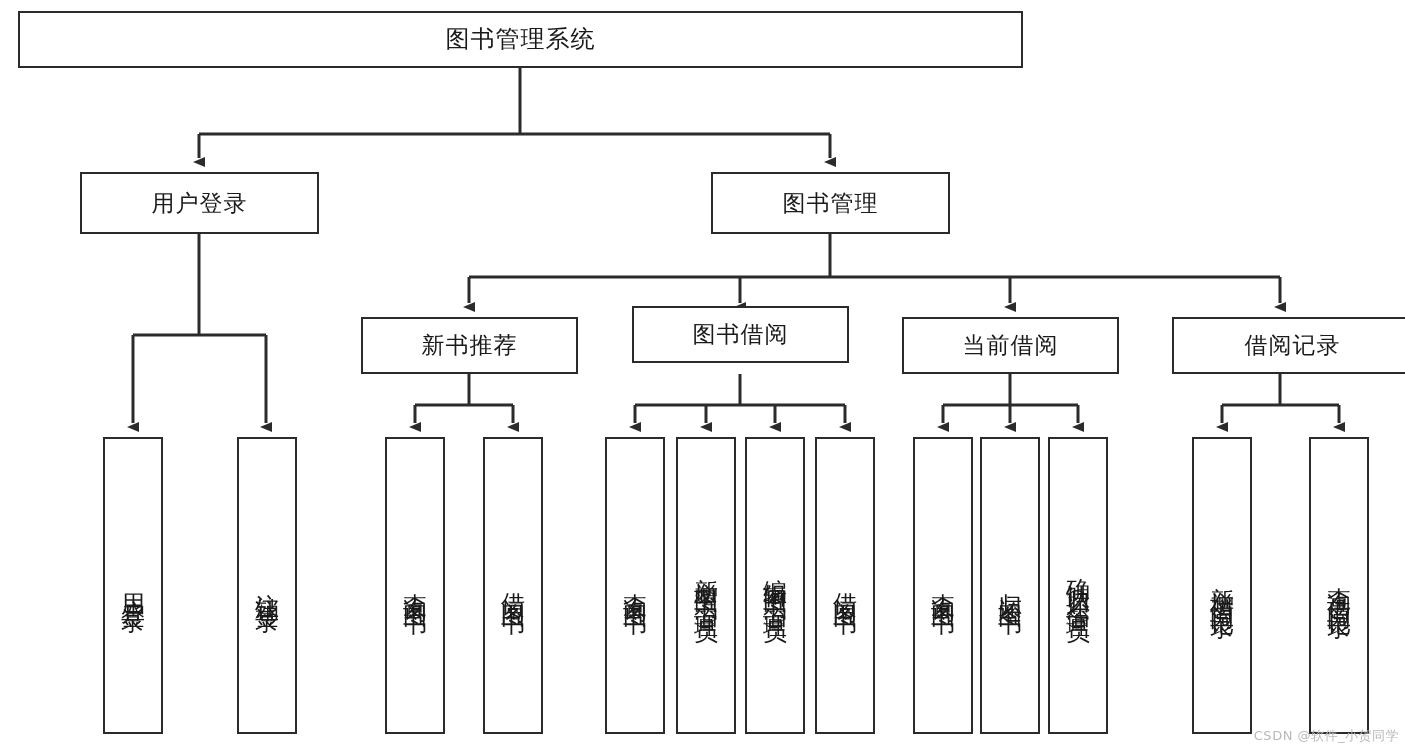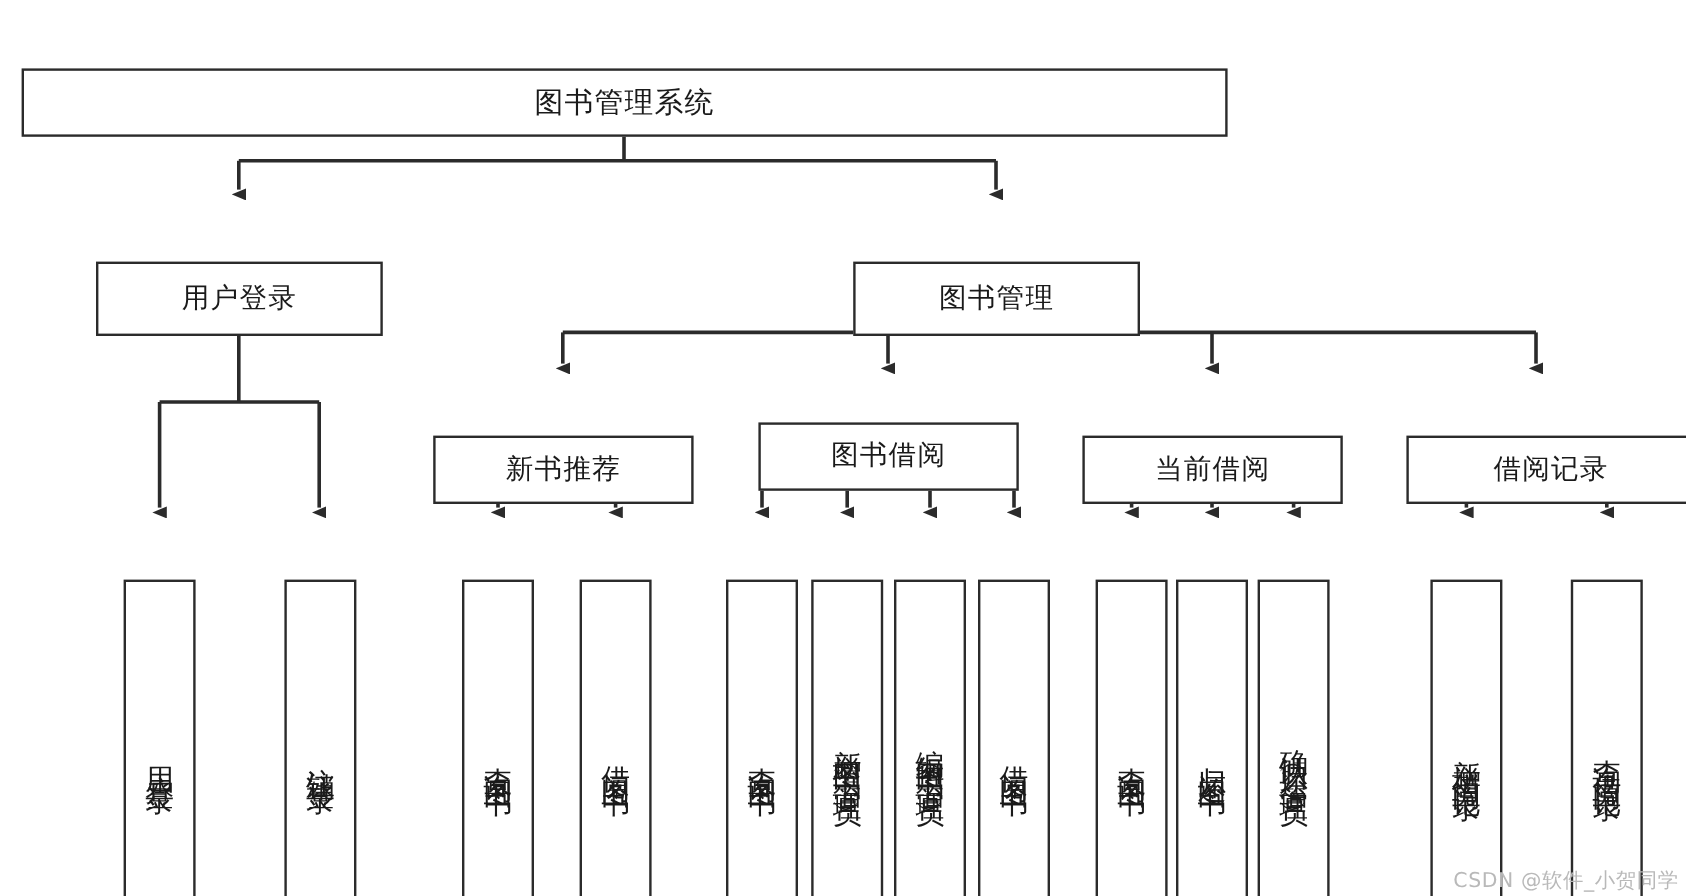--- a/index.html
+++ b/index.html
@@ -17,21 +17,20 @@
   .node{
     position:absolute;
     box-sizing:border-box;
     background:#ffffff;
     border:2px solid #2b2b2b;
     display:flex;
     align-items:center;
     justify-content:center;
     color:#1a1a1a;
     z-index:2;
-    margin-top:46px;
   }
   .node .lbl{
     display:block;
     text-align:center;
     line-height:1.15;
     white-space:nowrap;
   }
 
   
   .h-node .lbl{ font-size:23px; letter-spacing:1px; }
@@ -48,21 +47,21 @@
     text-orientation:upright;
     font-size:24px;
     letter-spacing:6px;
     line-height:1;
     white-space:nowrap;
   }
 
   #watermark{
     position:absolute;
     right:6px;bottom:2px;
-    font-size:17px;
+    font-size:13px;
     color:#b9b9b9;
     letter-spacing:0.5px;
     z-index:5;
     white-space:nowrap;
     font-family:"DejaVu Sans","Liberation Sans",sans-serif;
   }
 </style>
 </head>
 <body>
 

